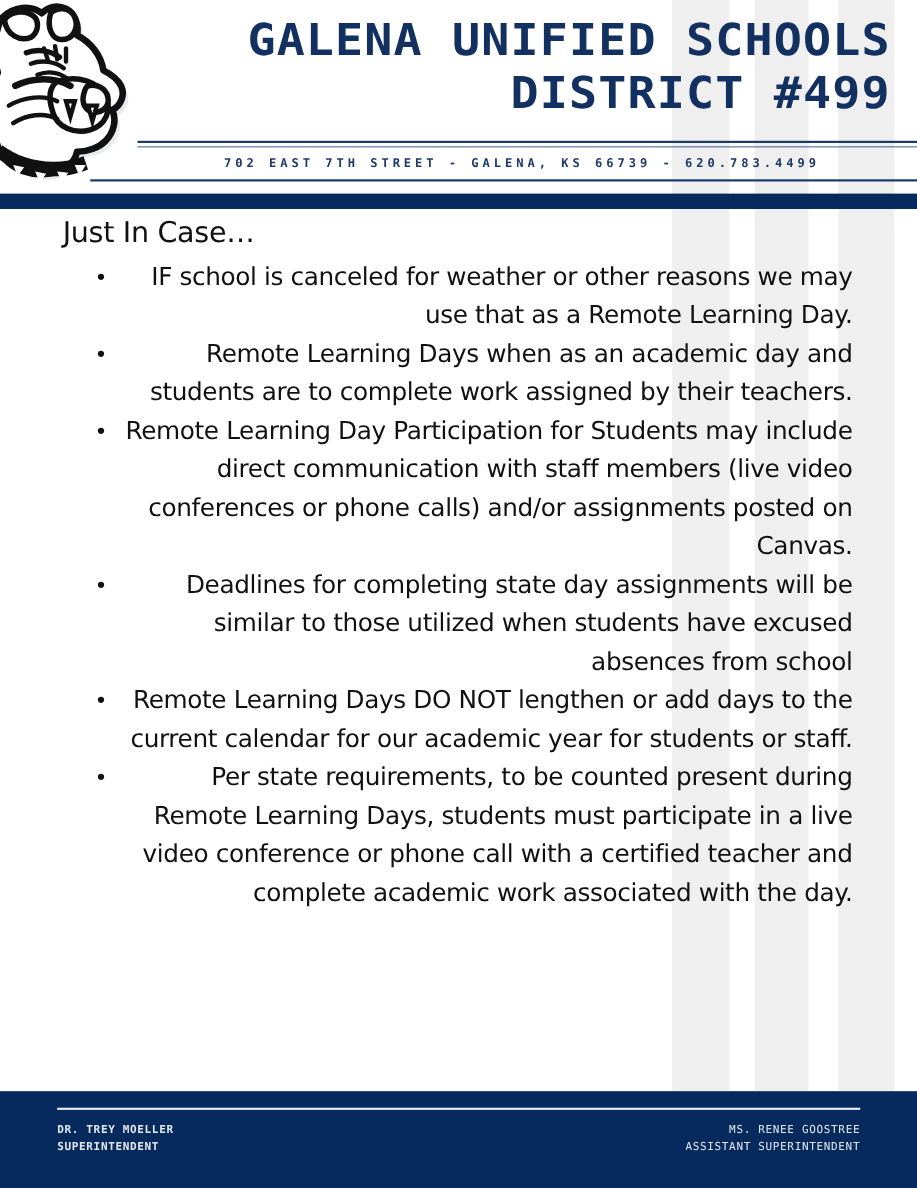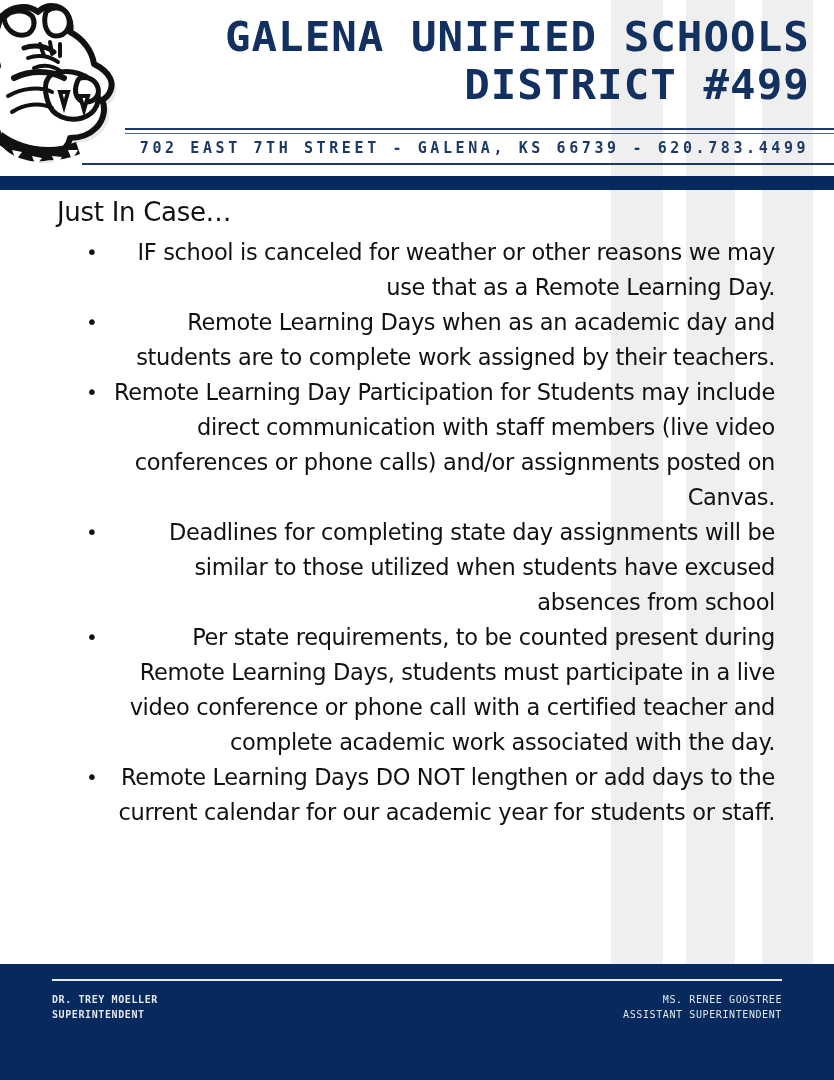--- a/index.html
+++ b/index.html
@@ -90,21 +90,21 @@
     position: absolute;
     left: 125px;
     right: 10px;
     top: 136px;
     height: 24px;
     display: flex;
     align-items: center;
     justify-content: center;
     color: #1b3a68;
     font-family: "DejaVu Sans Mono", monospace;
-    font-size: 15px;
+    font-size: 11px;
     font-weight: bold;
     letter-spacing: 3.6px;
     white-space: nowrap;
   }
   #header-rule-bottom {
     position: absolute;
     left: 82px;
     right: 0;
     top: 163px;
     height: 2px;
@@ -175,21 +175,21 @@
     line-height: 35px;
     color: #111111;
   }
 
   
   #footer {
     position: absolute;
     left: 0;
     bottom: 0;
     width: 834px;
-    height: 116px;
+    height: 88px;
     background: #062a5e;
     z-index: 6;
   }
   #footer-rule {
     position: absolute;
     left: 52px;
     right: 52px;
     top: 15px;
     height: 2px;
     background: #e8eaee;
@@ -298,22 +298,22 @@
 
 <div id="content">
   <div id="headline-block">
     <div id="headline-small">Just In Case…</div>
   </div>
   <ul id="bullet-list">
       <li>IF school is canceled for weather or other reasons we may use that as a Remote Learning Day.</li>
       <li>Remote Learning Days when as an academic day and students are to complete work assigned by their teachers.</li>
       <li>Remote Learning Day Participation for Students may include direct communication with staff members (live video conferences or phone calls) and/or assignments posted on Canvas.</li>
       <li>Deadlines for completing state day assignments will be similar to those utilized when students have excused absences from school</li>
+      <li>Remote Learning Days DO NOT lengthen or add days to the current calendar for our academic year for students or staff.</li>
       <li>Per state requirements, to be counted present during Remote Learning Days, students must participate in a live video conference or phone call with a certified teacher and complete academic work associated with the day.</li>
-      <li>Remote Learning Days DO NOT lengthen or add days to the current calendar for our academic year for students or staff.</li>
     </ul>
 </div>
 
 <div id="footer">
   <div id="footer-rule"></div>
   <div id="footer-left">
     <span class="footer-name">DR. TREY MOELLER</span>
     <span class="footer-role">SUPERINTENDENT</span>
   </div>
   <div id="footer-right">

